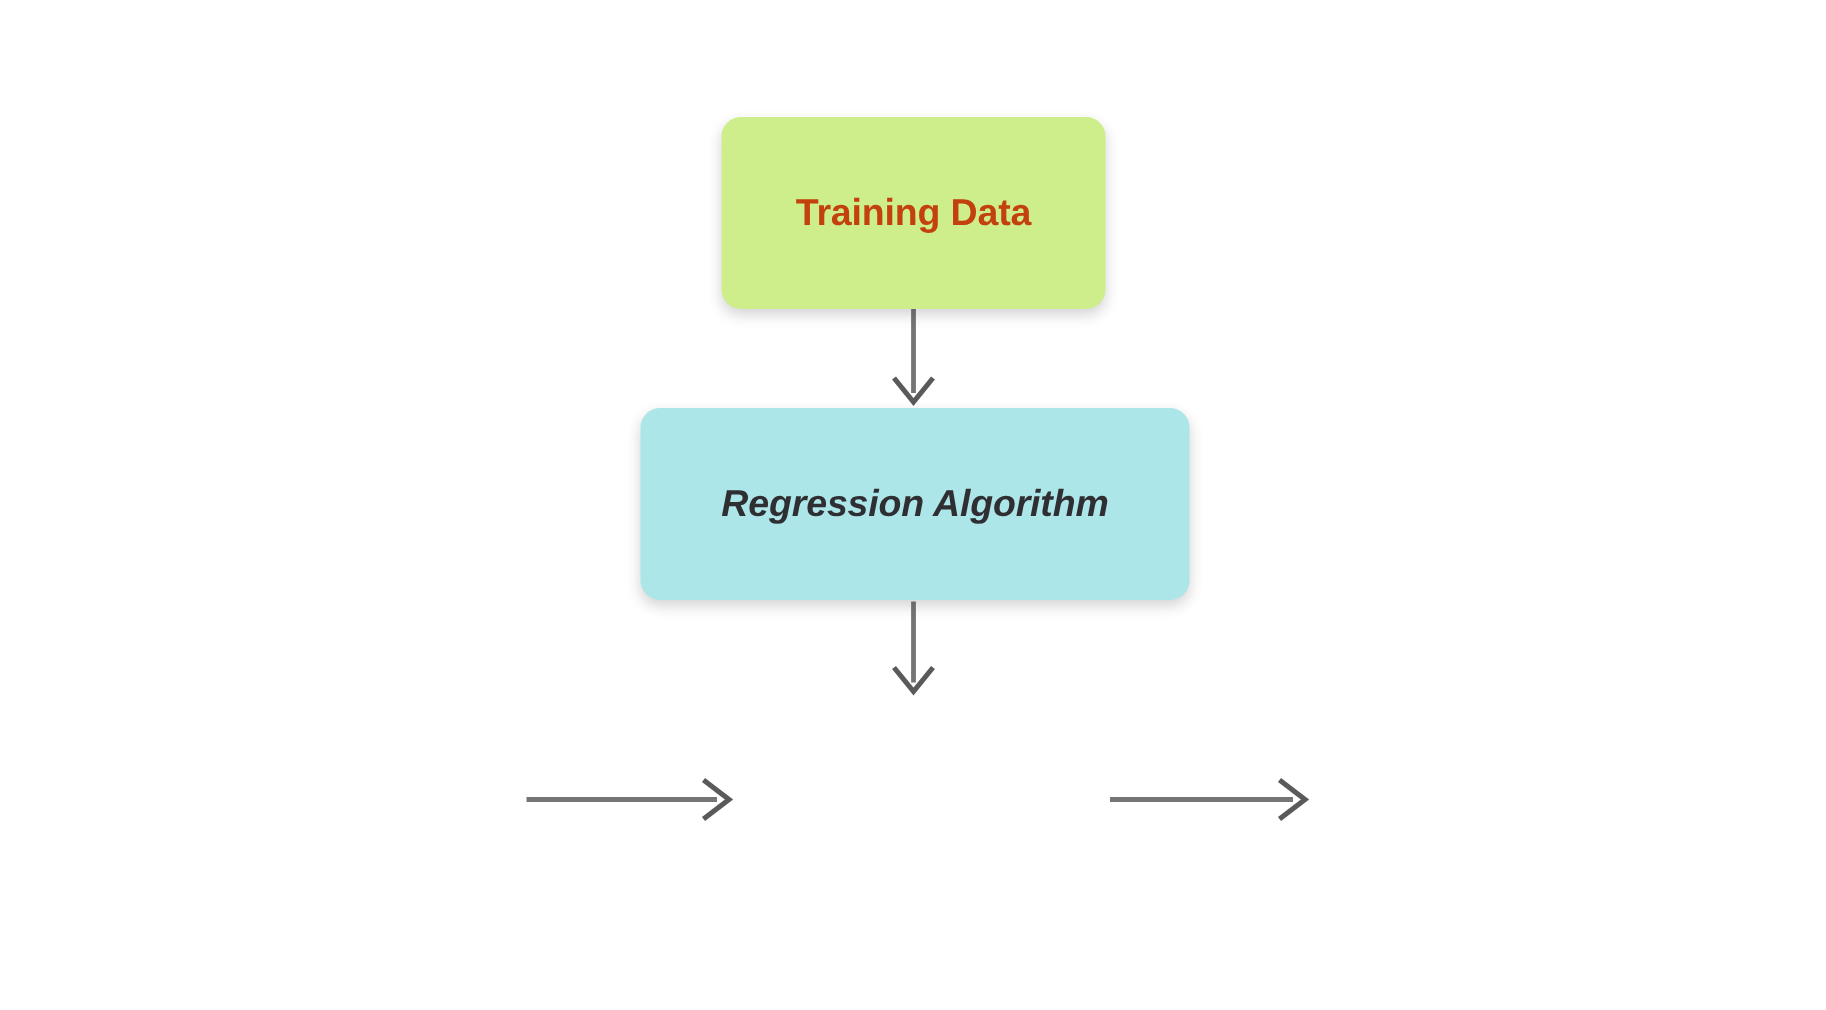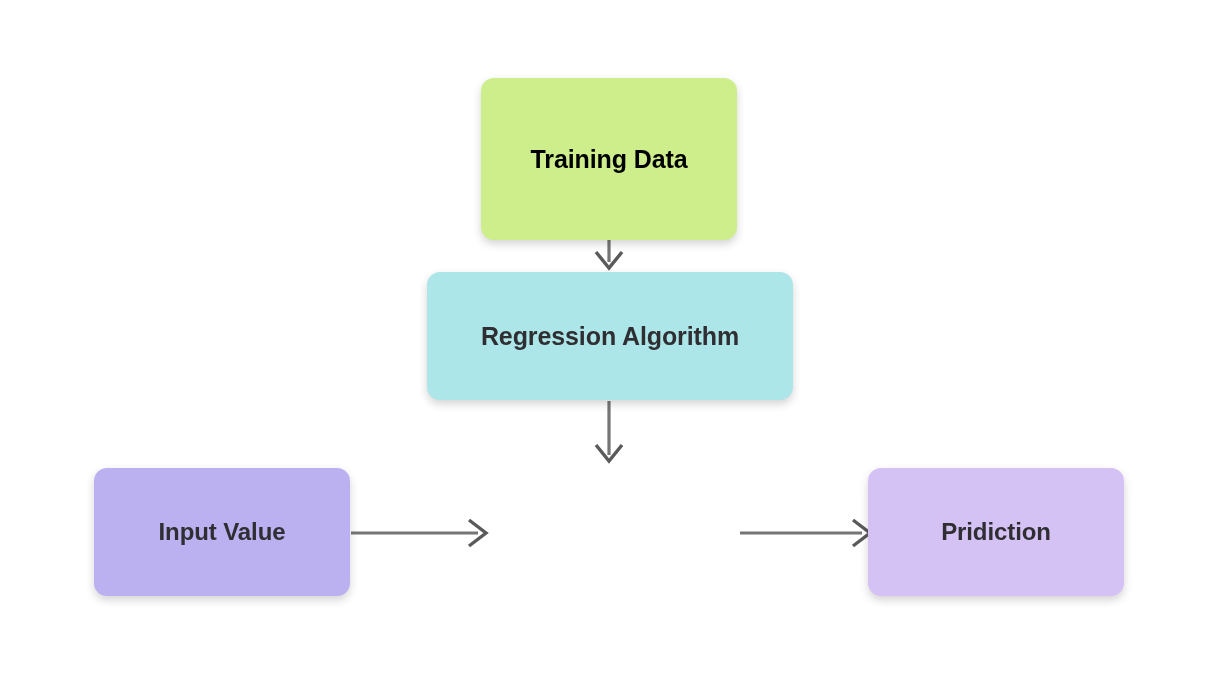--- a/index.html
+++ b/index.html
@@ -112,30 +112,24 @@
       <line class="edge-line" x1="351" y1="533" x2="478" y2="533"></line>
       <polyline class="edge-head" points="469,520 486,533 469,546"></polyline>
     </g>
 
     <g>
       <line class="edge-line" x1="740" y1="533" x2="862" y2="533"></line>
       <polyline class="edge-head" points="853,520 870,533 853,546"></polyline>
     </g>
   </svg>
 
-  <div class="node" id="node-training-data" style="left: 481px; top: 78px; width: 256px; height: 162px; background: rgb(205, 238, 138); color: #000000; text-align: center;">
+  <div class="node" id="node-training-data" style="left: 481px; top: 78px; width: 256px; height: 128px; background: rgb(205, 238, 138); color: #c2410c; text-align: center;">
     <span class="node-label">Training Data</span>
   </div>
 
-  <div class="node" id="node-regression-algorithm" style="left: 427px; top: 272px; width: 366px; height: 128px; background: rgb(173, 230, 232); color: rgb(47, 47, 51);">
+  <div class="node" id="node-regression-algorithm" style="left: 427px; top: 272px; width: 366px; height: 128px; background: rgb(173, 230, 232); color: rgb(47, 47, 51); font-style: italic;">
     <span class="node-label">Regression Algorithm</span>
   </div>
 
 
-  <div class="node" id="node-input-value" style="left: 94px; top: 468px; width: 256px; height: 128px; background: rgb(187, 176, 240); color: rgb(47, 47, 51);">
-    <span class="node-label">Input Value</span>
-  </div>
 
-  <div class="node" id="node-prediction" style="left: 868px; top: 468px; width: 256px; height: 128px; background: rgb(213, 194, 245); color: rgb(47, 47, 51);">
-    <span class="node-label">Pridiction</span>
-  </div>
 
 </div>
 
 </body></html>

